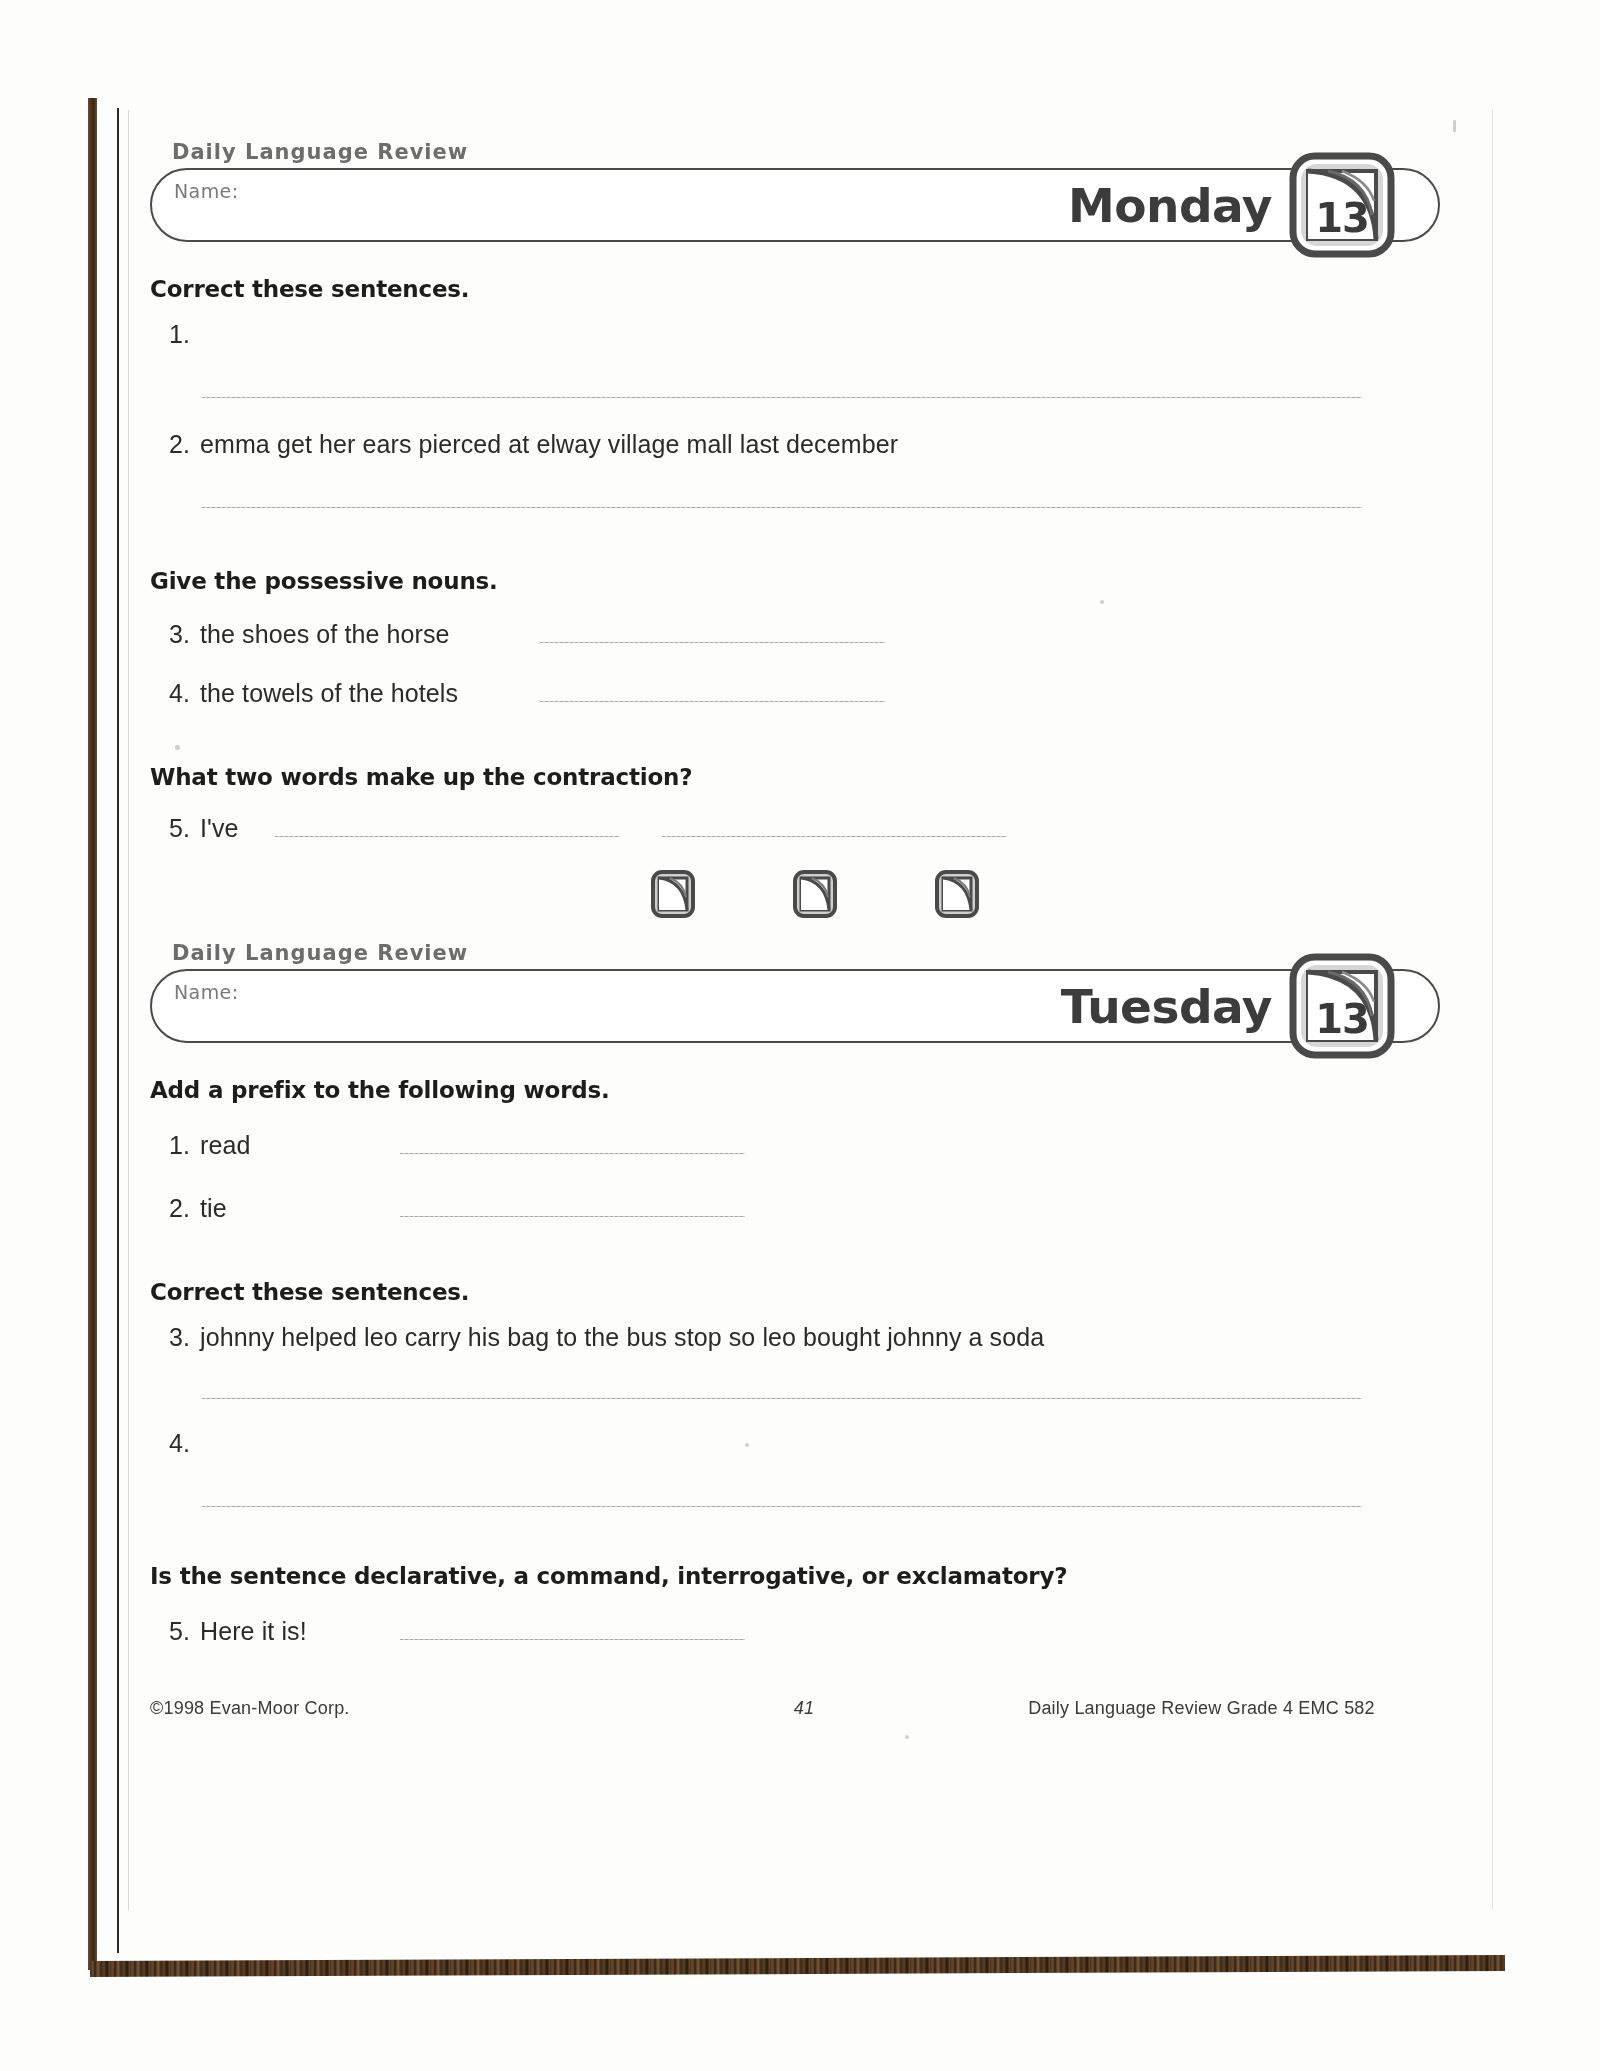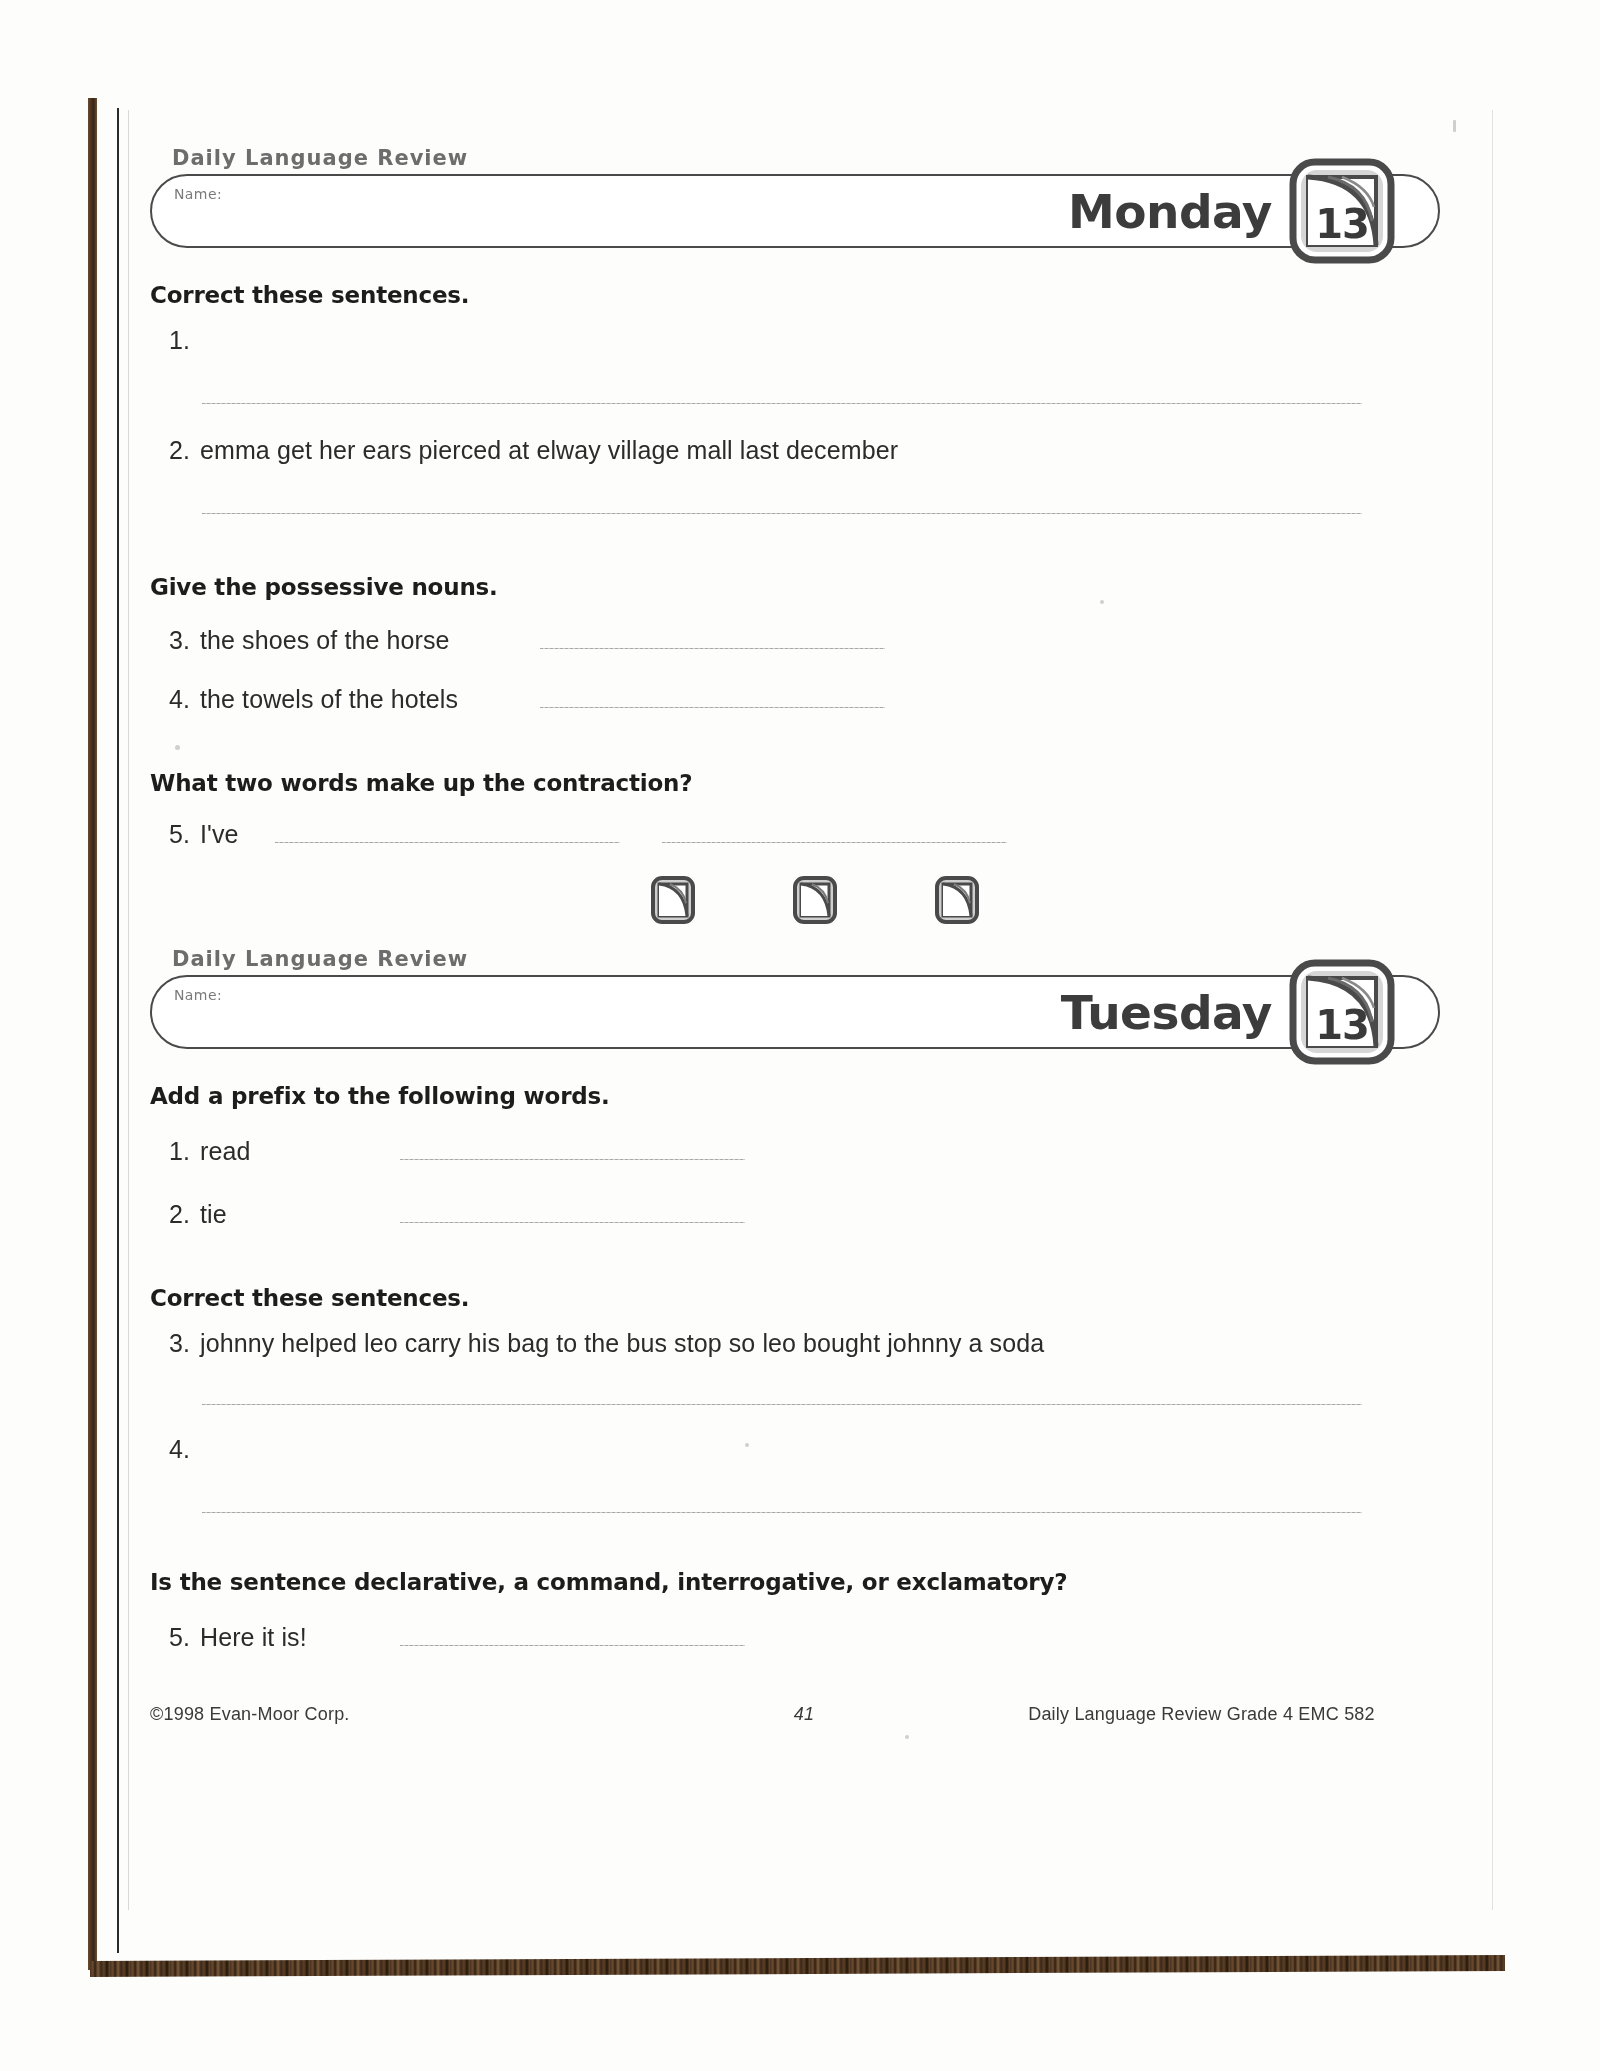--- a/index.html
+++ b/index.html
@@ -61,21 +61,21 @@
   .speck {
     position: absolute;
     background: #cfcfcf;
     border-radius: 50%;
   }
 
   
   .sheet {
     position: absolute;
     left: 150px;
-    top: 146px;
+    top: 140px;
     width: 1290px;
   }
 
   
   .day-block { position: relative; margin-bottom: 0; }
   .dlr-label {
     font-size: 21px;
     font-weight: bold;
     color: #6d6d6d;
     letter-spacing: 1.0px;
@@ -87,21 +87,21 @@
     position: relative;
     height: 74px;
     border: 2px solid #4a4a4a;
     border-radius: 38px;
     box-sizing: border-box;
     background: #ffffff;
   }
   .name-label {
     position: absolute;
     left: 22px; top: 10px;
-    font-size: 14px;
+    font-size: 19px;
     color: #7a7a7a;
     font-family: "DejaVu Sans", sans-serif;
     letter-spacing: 0.4px;
   }
   .day-name {
     position: absolute;
     right: 166px;
     top: 50%;
     transform: translateY(-50%);
     font-family: "DejaVu Sans", sans-serif;

